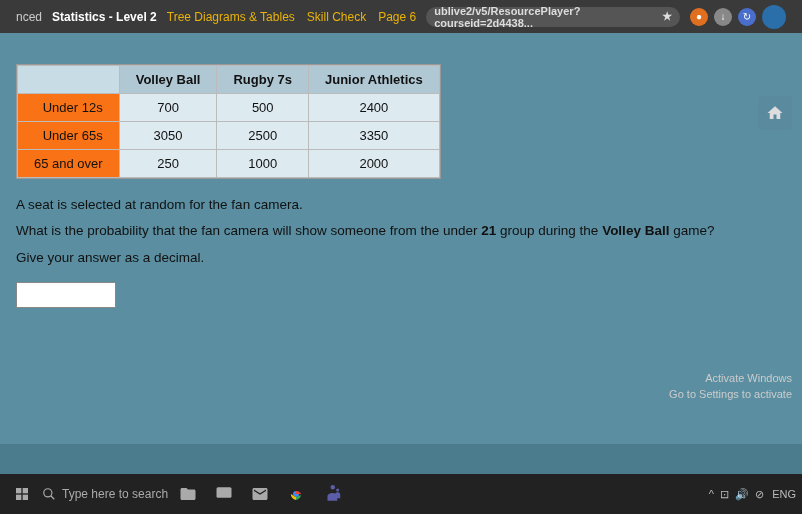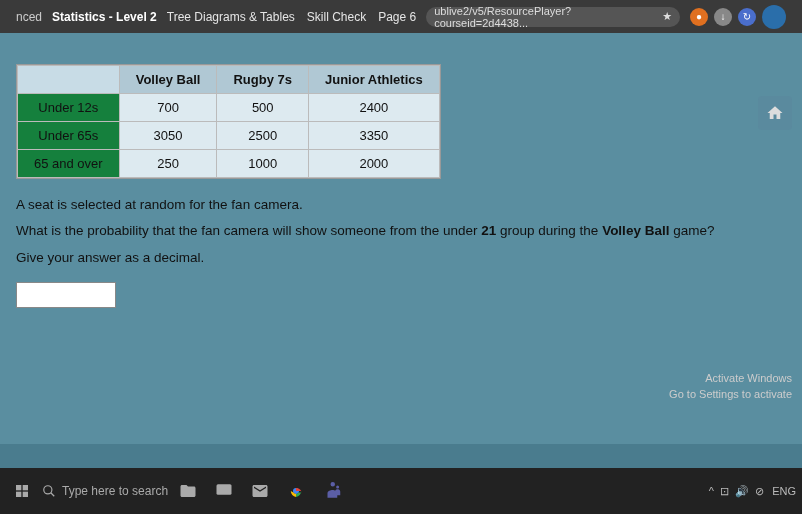--- a/index.html
+++ b/index.html
@@ -26,36 +26,37 @@
       color: #ccc;
       font-size: 12px;
       white-space: nowrap;
     }
     .browser-bar-nav {
       display: flex;
       gap: 12px;
       align-items: center;
     }
     .browser-bar-nav a {
-      color: #e5e5e5;
+      color: #eab308;
       font-size: 12px;
       text-decoration: none;
       cursor: pointer;
     }
     .url-bar {
       flex: 1;
       background: #555;
       border-radius: 10px;
       height: 20px;
       display: flex;
       align-items: center;
       padding: 0 8px;
       color: #ddd;
       font-size: 11px;
       overflow: hidden;
+      font-weight: bold;
     }
     .browser-icons {
       display: flex;
       gap: 6px;
       align-items: center;
     }
     .browser-icon {
       width: 18px;
       height: 18px;
       border-radius: 50%;
@@ -110,22 +111,22 @@
       border: 1px solid #bbb;
       padding: 6px 16px;
       text-align: center;
     }
     table th {
       background: #b0c8d4;
       font-weight: bold;
       color: #111;
     }
     table td:first-child {
-      text-align: center;
-      background: #15803d;
+      text-align: right;
+      background: #f97316;
       font-weight: normal;
       color: #111;
       margin-top: 37px;
     }
     table td {
       background: #ddeaf0;
       color: #111;
     }
     .header-row th:first-child {
       background: #c8dce6;
@@ -162,21 +163,21 @@
       font-size: 11px;
       line-height: 1.4;
       margin-left: 36px;
     }
 
     
     .taskbar {
       position: absolute;
       bottom: 0;
       width: 100%;
-      height: 46px;
+      height: 40px;
       background: #222;
       display: flex;
       align-items: center;
       padding: 6px 6px;
       gap: 4px;
     }
     .taskbar-search {
       display: flex;
       align-items: center;
       gap: 6px;

